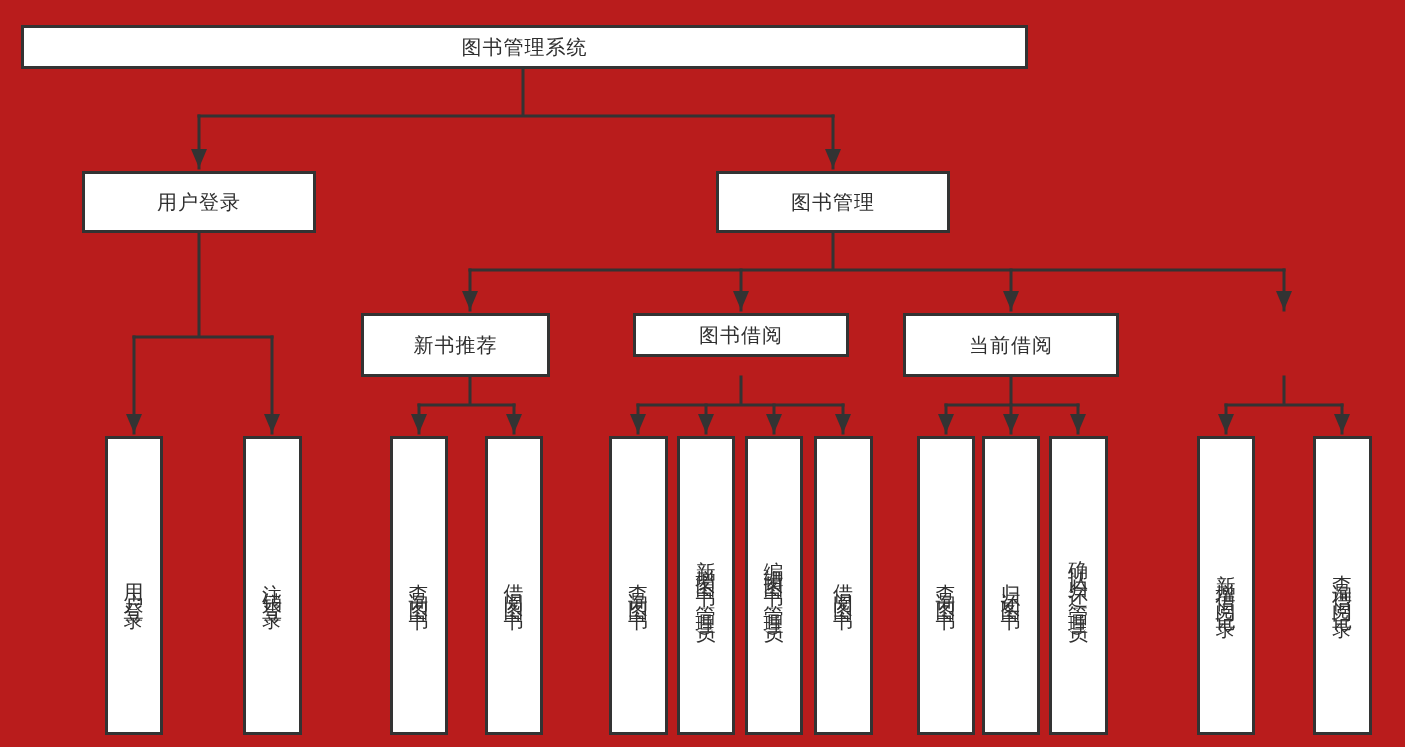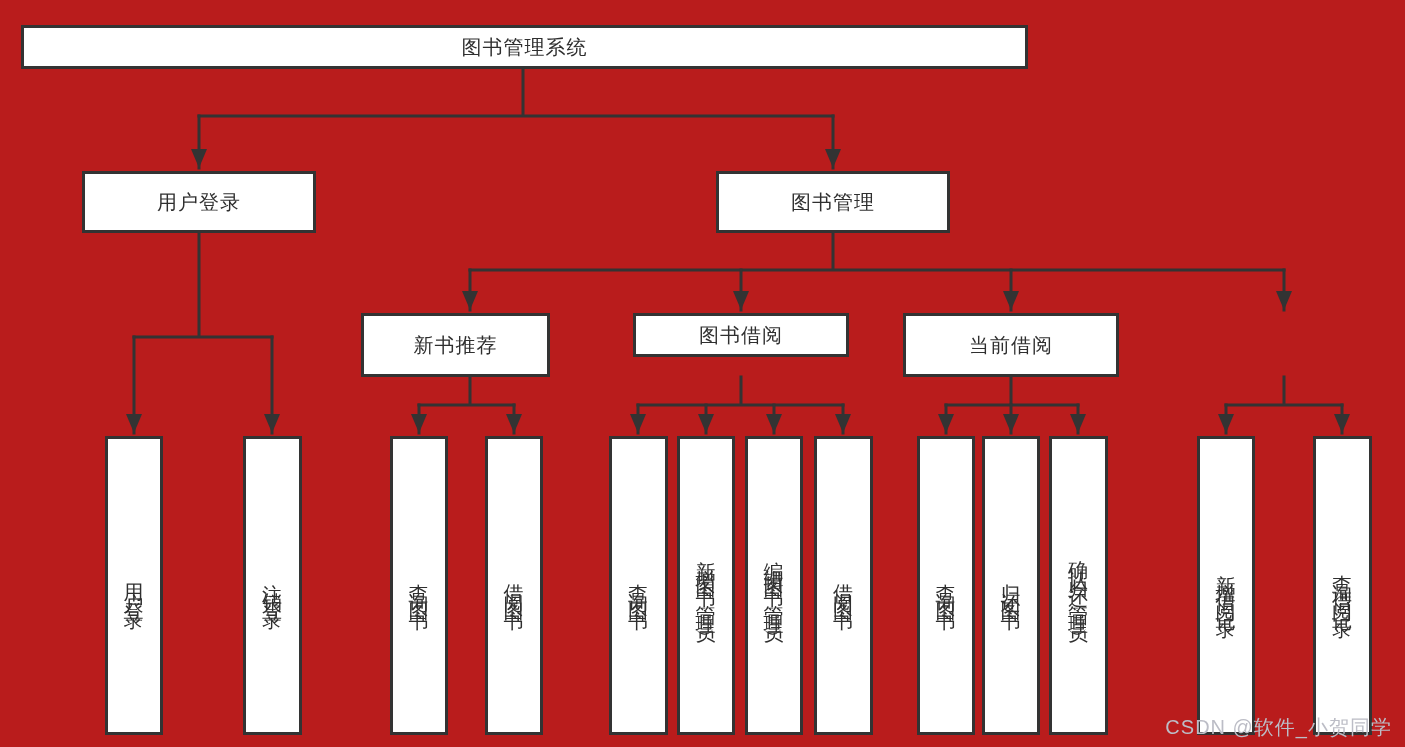--- a/index.html
+++ b/index.html
@@ -124,15 +124,14 @@
   <div class="node vbox" style="left:1049px;top:436px;width:59px;height:299px">
     <span>确认归还（管理员）</span>
   </div>
   <div class="node vbox" style="left:1197px;top:436px;width:58px;height:299px">
     <span>新增借阅记录</span>
   </div>
   <div class="node vbox" style="left:1313px;top:436px;width:59px;height:299px">
     <span>查询借阅记录</span>
   </div>
 
-  <div class="watermark" style="color: rgb(188, 189, 198);">CSDN @软件_小贺同学</div>
 
 </div>
 
 </body></html>

